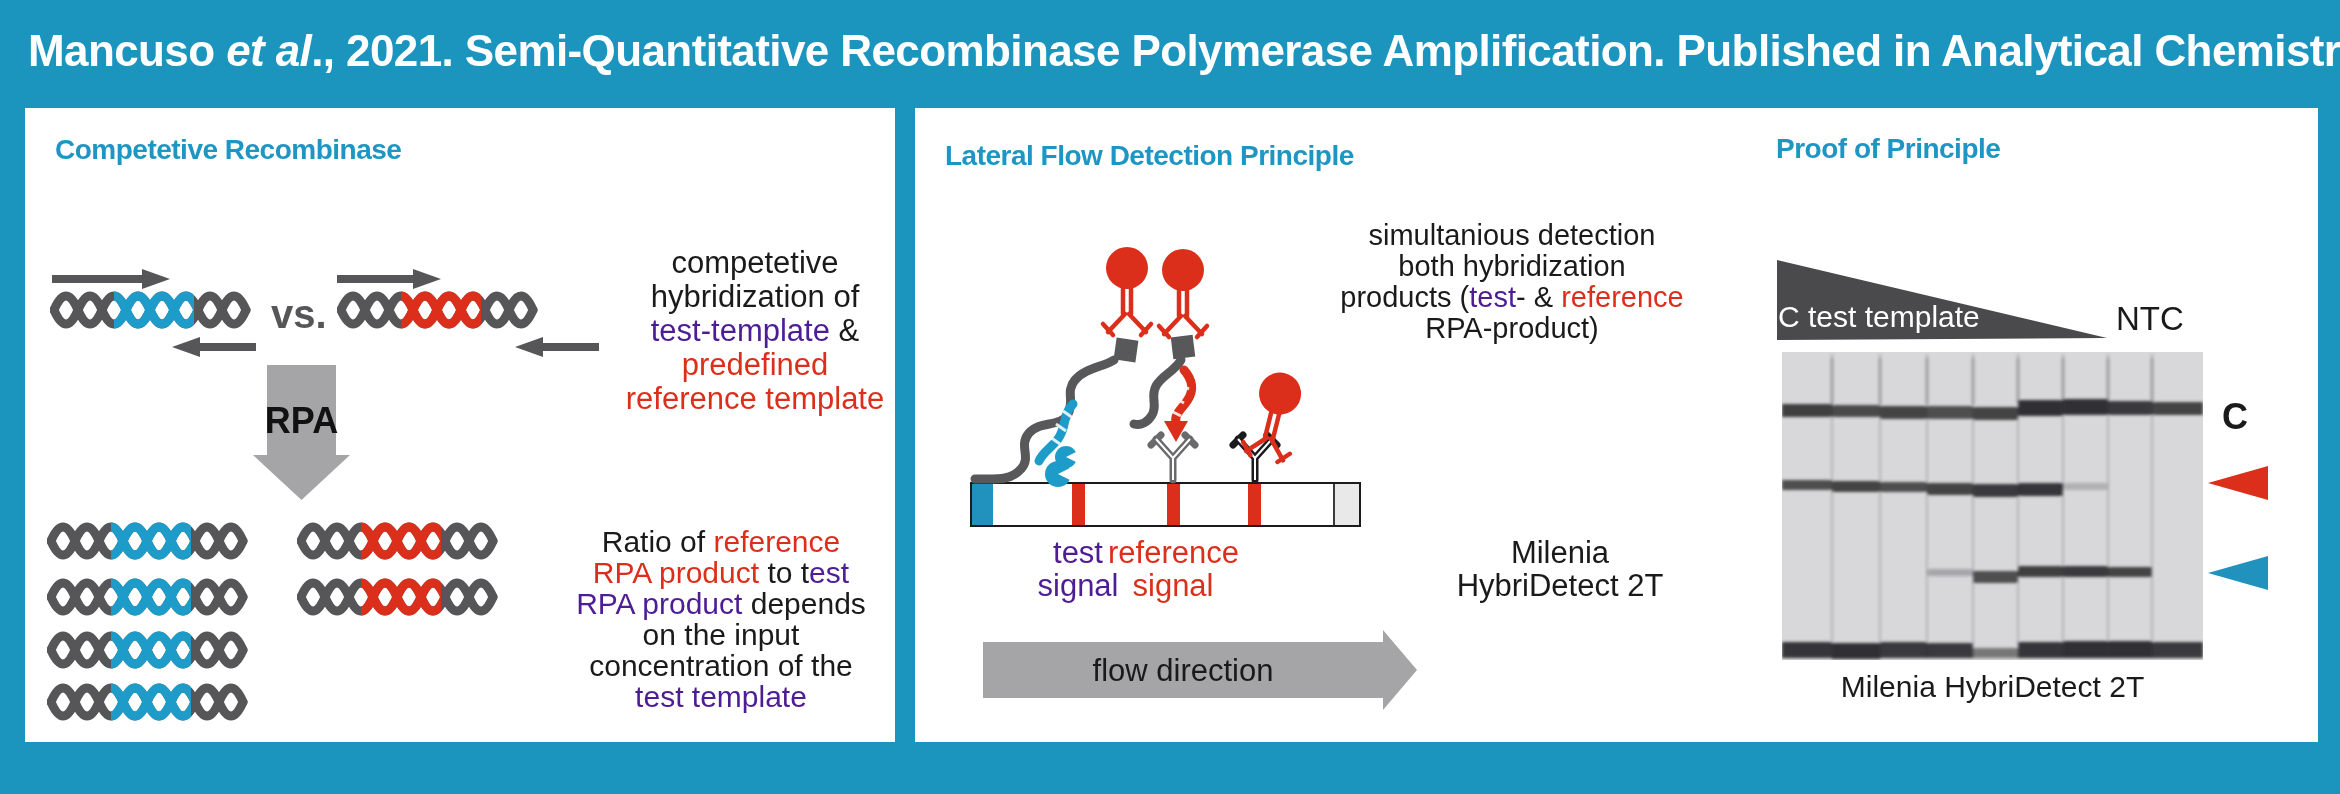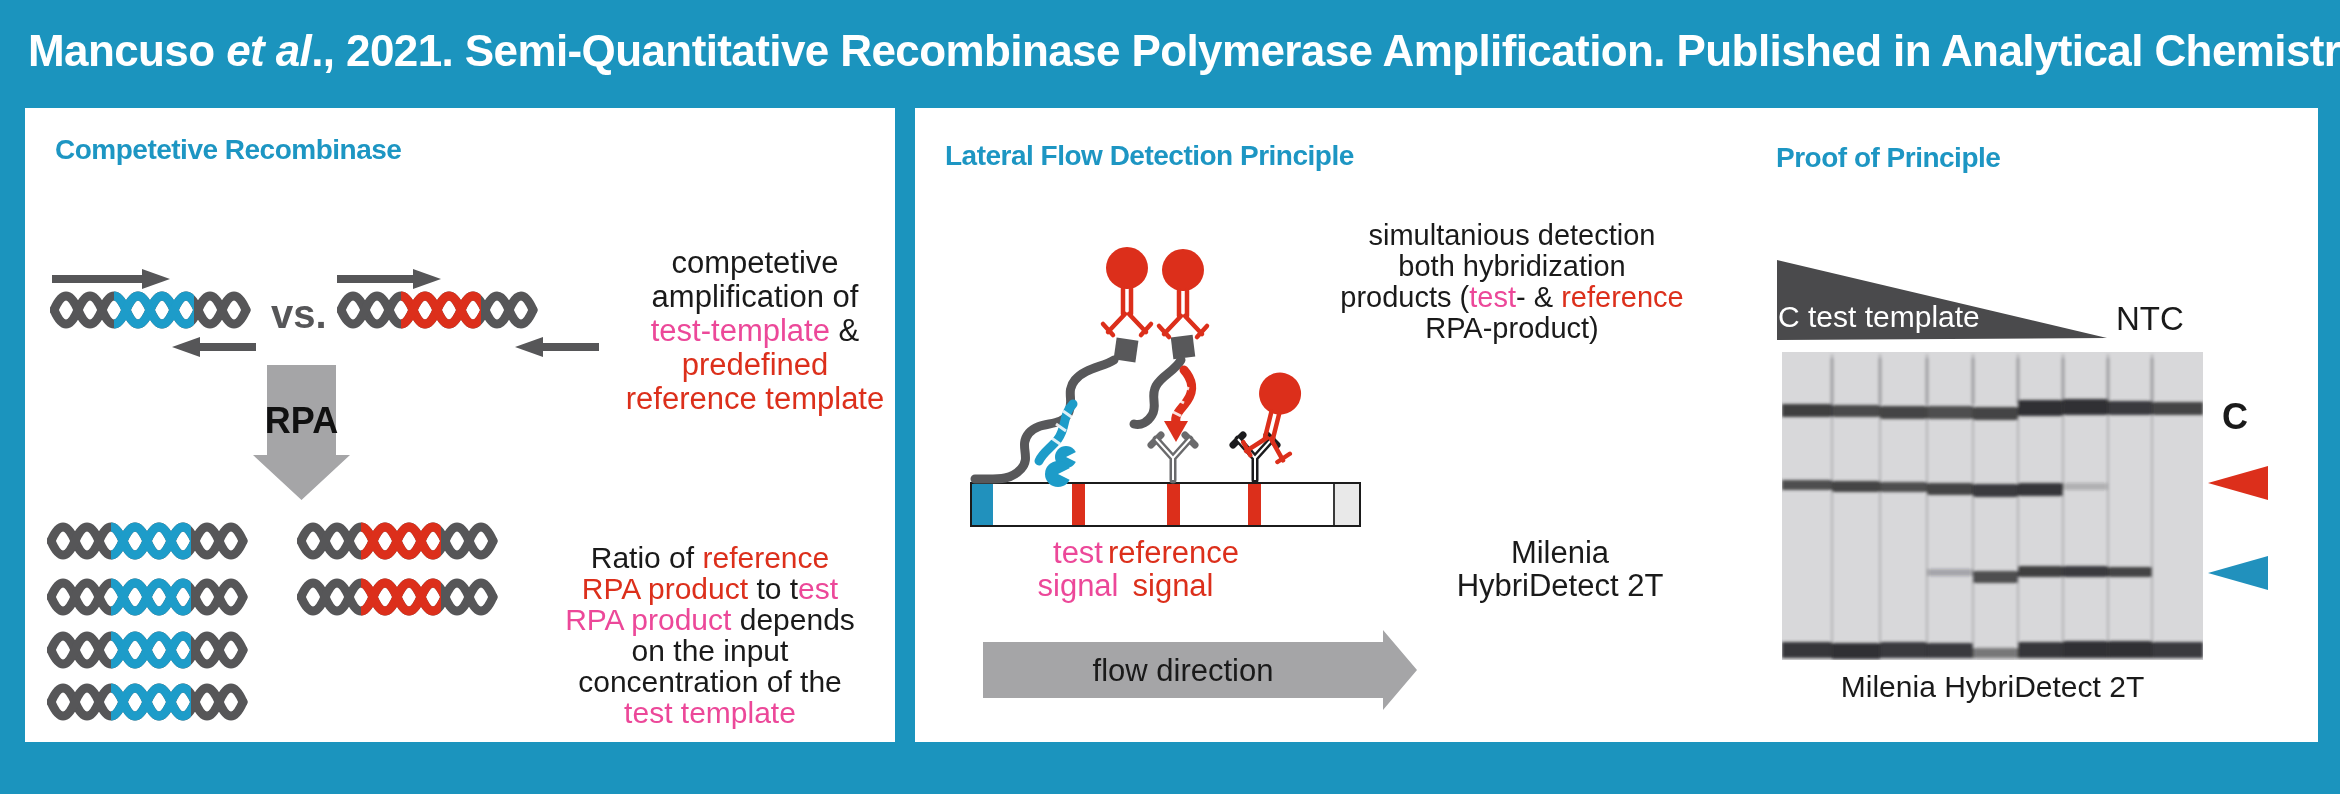--- a/index.html
+++ b/index.html
@@ -10,21 +10,21 @@
   #header{position:absolute;left:28px;right:10px;top:0;height:102px;display:flex;align-items:center;}
   #header .t{font-size:44px;font-weight:bold;color:#ffffff;letter-spacing:-0.6px;white-space:nowrap;}
   #header .it{font-style:italic;}
   
   .panel{position:absolute;top:108px;height:634px;background:#ffffff;}
   #panel1{left:25px;width:870px;}
   #panel2{left:915px;width:845px;}
   #panel3{left:1748px;width:570px;}
   .ptitle{position:absolute;font-size:28px;font-weight:bold;color:#1D96C3;letter-spacing:-0.5px;line-height:44px;}
   
-  .blk{color:#1a1a1a;} .blu{color:#ec4899;} .red{color:#DC2F1B;}
+  .blk{color:#1a1a1a;} .blu{color:#4c1d95;} .red{color:#DC2F1B;}
   .ctr{text-align:center;}
   .body31{font-size:31px;line-height:34px;}
   .body30{font-size:30px;line-height:31px;}
   .body29{font-size:29px;line-height:31px;}
   
   .helix{position:absolute;}
   #hx path{fill:none;stroke-width:9;stroke-linecap:round;}
   .hx-base{stroke:#565658;}
   .helix.blue .hx-mid{stroke:#1D9CC9;}
   .helix.red .hx-mid{stroke:#DC2F1B;}
@@ -127,21 +127,21 @@
           <use href="#hx"></use>
         </g>
     </svg>
     <svg class="primer left" style="left:490px;top:228px;" width="84" height="22" viewBox="0 0 84 22">
       <path class="pshaft" d="M0,11 H58"></path>
         <polygon class="phead" points="56,1 84,11 56,21"></polygon>
     </svg>
 
     <div class="abs ctr body31 blk" style="left:565px;top:138px;width:330px;">
       <div>competetive</div>
-      <div>amplification of</div>
+      <div>hybridization of</div>
       <div><span class="blu">test-template</span><span> &amp;</span></div>
       <div class="red">predefined</div>
       <div class="red">reference template</div>
     </div>
 
     <svg class="abs" style="left:228px;top:257px;" width="97" height="135" viewBox="0 0 97 135">
       <polygon points="14,0 83,0 83,90 97,90 48.5,135 0,90 14,90" fill="#A5A5A7"></polygon>
     </svg>
     <div class="rpa-label" style="left:228px;top:292px;width:97px;">RPA</div>
 
@@ -175,21 +175,21 @@
           <use href="#hx"></use>
         </g>
       </svg>
     <svg class="helix red" style="left:272px;top:467px;" width="210" height="44" viewBox="0 0 210 44">
       <use href="#hx" class="hx-base"></use>
         <g class="hx-mid" clip-path="url(#hxmid)">
           <use href="#hx"></use>
         </g>
       </svg>
 
-    <div class="abs ctr body30 blk" style="left:520px;top:418px;width:330px;margin-top:16px;">
+    <div class="abs ctr body30 blk" style="left:531px;top:418px;width:330px;">
       <div><span>Ratio of </span><span class="red">reference</span></div>
       <div><span class="red">RPA product</span><span> to t</span><span class="blu">est</span></div>
       <div><span class="blu">RPA product</span><span> depends</span></div>
       <div>on the input</div>
       <div>concentration of the</div>
       <div class="blu">test template</div>
     </div>
   </div>
 
   <div id="panel2" class="panel">
@@ -247,21 +247,21 @@
         <div>HybriDetect 2T</div>
     </div>
 
     <svg class="abs" style="left:68px;top:522px;" width="434" height="80" viewBox="0 0 434 80">
       <polygon points="0,12 400,12 400,0 434,40 400,80 400,68 0,68" fill="#A5A5A7"></polygon>
     </svg>
     <div class="abs ctr body31 blk" style="left:68px;top:546px;width:400px;">flow direction</div>
   </div>
 
   <div id="panel3" class="panel">
-    <div class="ptitle" style="left:28px;top:28px;">Proof of Principle</div>
+    <div class="ptitle" style="left:28px;top:19px;">Proof of Principle</div>
 
     <svg class="abs" style="left:29px;top:152px;" width="330" height="80" viewBox="0 0 330 80">
       <polygon points="0,0 0,80 330,78" fill="#4A4A4C"></polygon>
     </svg>
     <div class="abs" style="left:30px;top:192px;font-size:30px;color:#ffffff;">C test template</div>
     <div class="abs blk" style="left:368px;top:192px;font-size:33px;">NTC</div>
 
     <div id="gel">
       <svg width="421" height="308" viewBox="0 0 421 308">
         <rect x="0" y="0" width="421" height="308" fill="#d8d8da"></rect>

